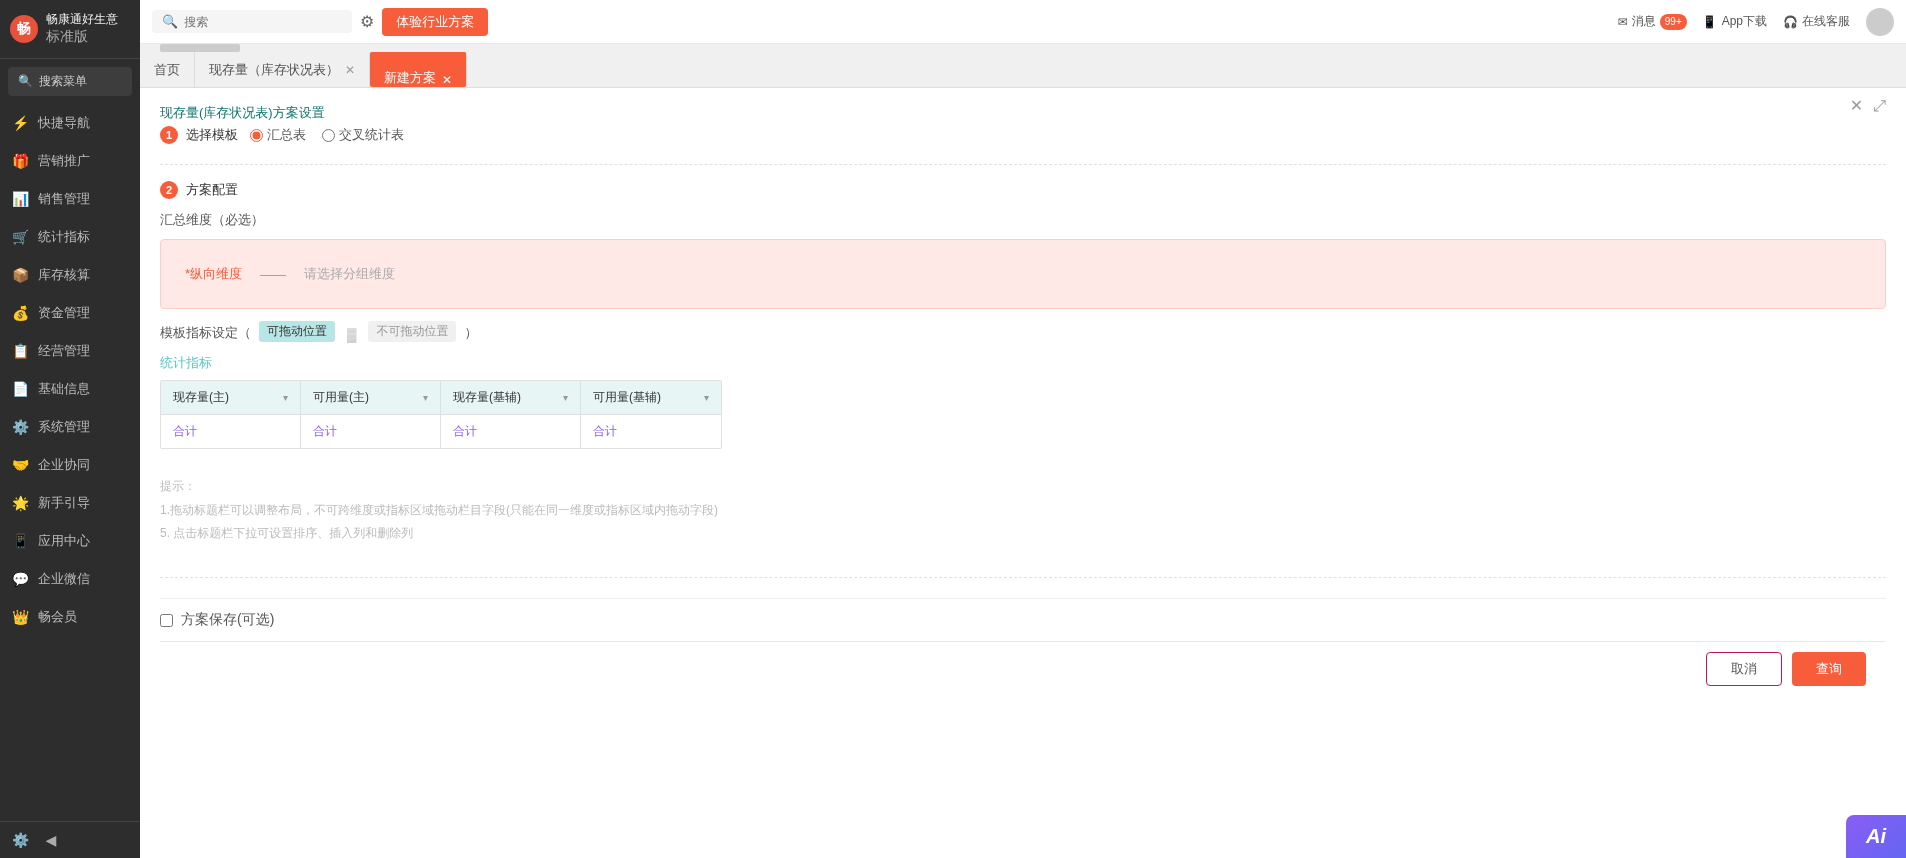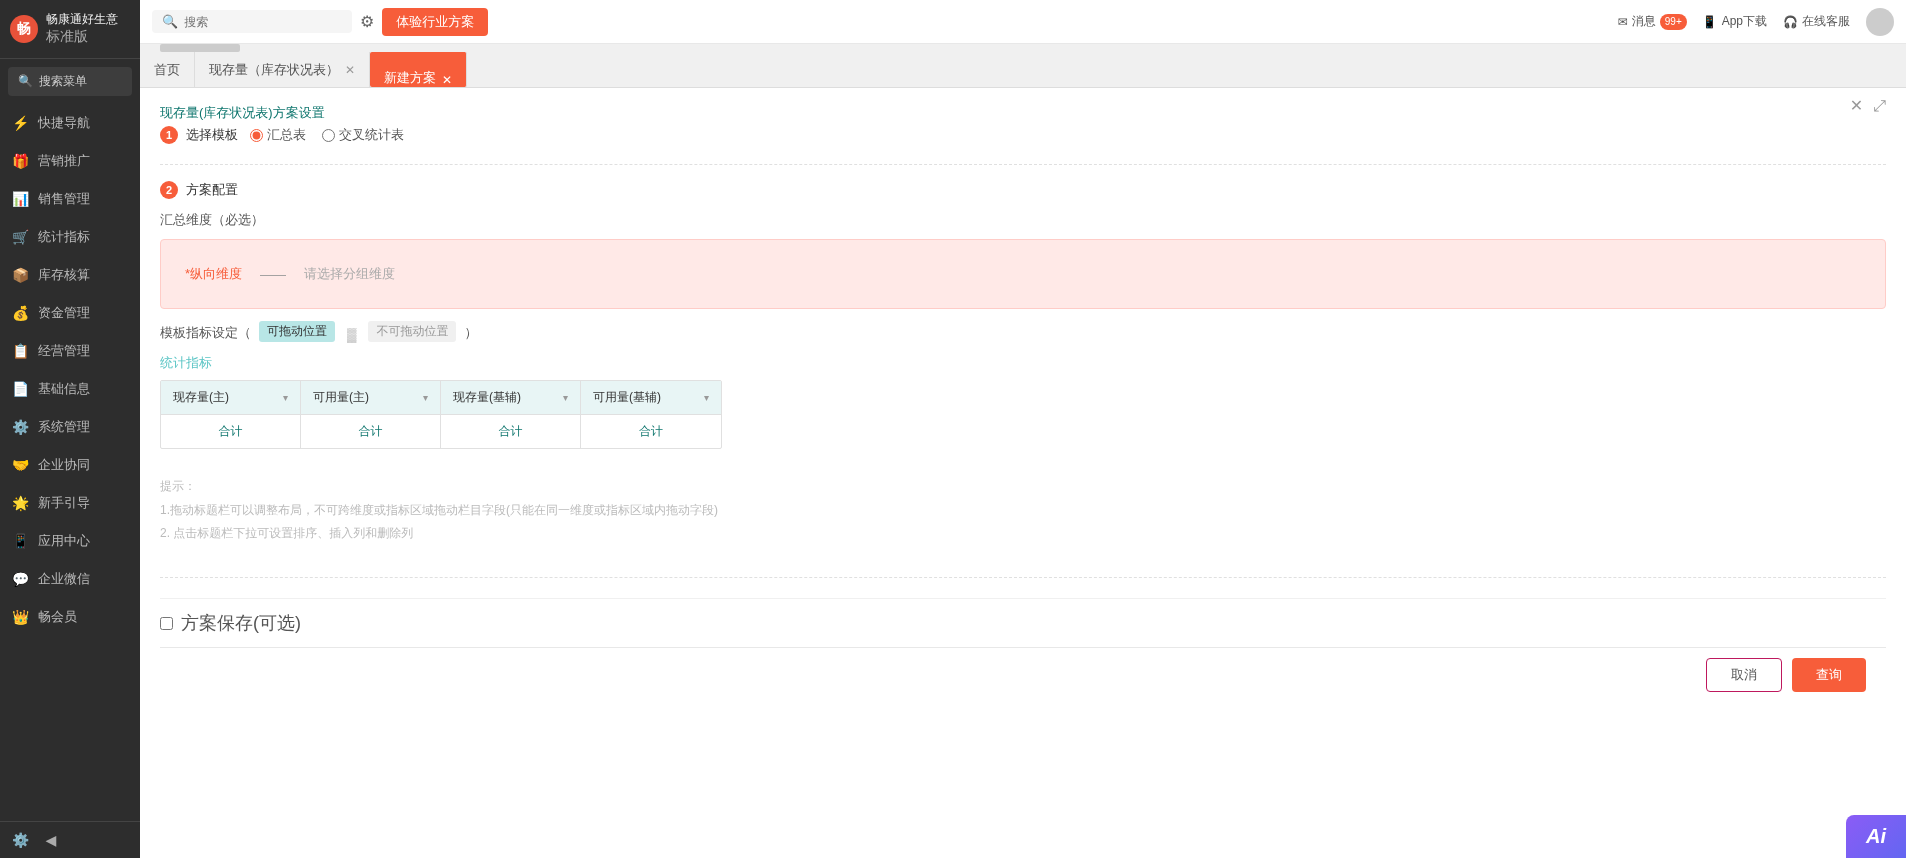--- a/index.html
+++ b/index.html
@@ -285,43 +285,42 @@
     .stats-col:last-child { border-right: none; }
     .stats-col-header {
       padding: 8px 12px;
       display: flex; align-items: center; justify-content: space-between;
       font-size: 12px; color: #333;
       background: #e8f5f5;
       border-bottom: 1px solid #e0e0e0;
     }
     .stats-col-cell {
       padding: 8px 12px;
-      font-size: 12px; color: #0f766e;
-      text-align: center;
+      font-size: 12px; color: #8b5cf6;
       font-family: Liberation Mono, monospace;
     }
     .chevron-down { color: #999; font-size: 10px; }
 
     
     .tips-area {
       margin-top: 16px;
       padding: 10px 0;
     }
     .tips-title { color: #bbb; font-size: 12px; margin-bottom: 6px; }
     .tips-item { color: #bbb; font-size: 12px; margin-bottom: 4px; line-height: 1.6; }
 
     
     .save-option {
       display: flex; align-items: center; gap: 8px;
       margin-top: 20px;
       padding: 12px 0;
       border-top: 1px solid #f0f0f0;
     }
     .save-checkbox { accent-color: #f75d3a; }
-    .save-label { font-size: 18px; color: #555; }
+    .save-label { font-size: 14px; color: #555; }
 
     
     .footer-bar {
       position: sticky;
       bottom: 0;
       background: #fff;
       border-top: 1px solid #e8e8e8;
       padding: 10px 20px;
       display: flex;
       justify-content: flex-end;
@@ -615,21 +614,21 @@
             <div class="stats-col" style="border-right:none;">
               <div class="stats-col-cell">合计</div>
             </div>
           </div>
         </div>
       </div>
 
       <div class="tips-area">
         <div class="tips-title">提示：</div>
         <div class="tips-item">1.拖动标题栏可以调整布局，不可跨维度或指标区域拖动栏目字段(只能在同一维度或指标区域内拖动字段)</div>
-        <div class="tips-item">2. 点击标题栏下拉可设置排序、插入列和删除列</div>
+        <div class="tips-item">5. 点击标题栏下拉可设置排序、插入列和删除列</div>
       </div>
     </div>
 
     <hr class="section-divider">
 
     <div class="save-option">
       <input type="checkbox" class="save-checkbox" style="">
       <span class="save-label">方案保存(可选)</span>
     </div>
 

